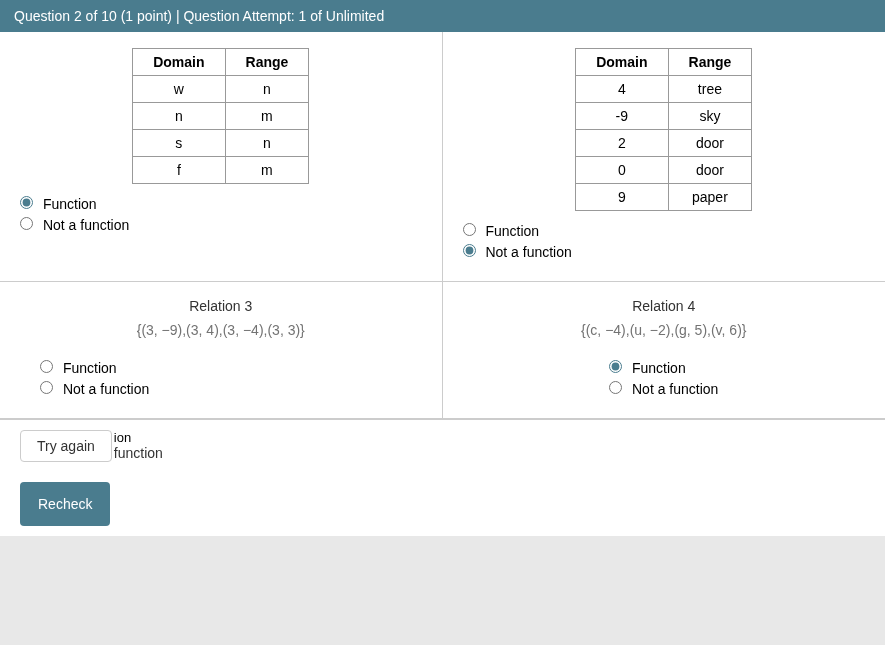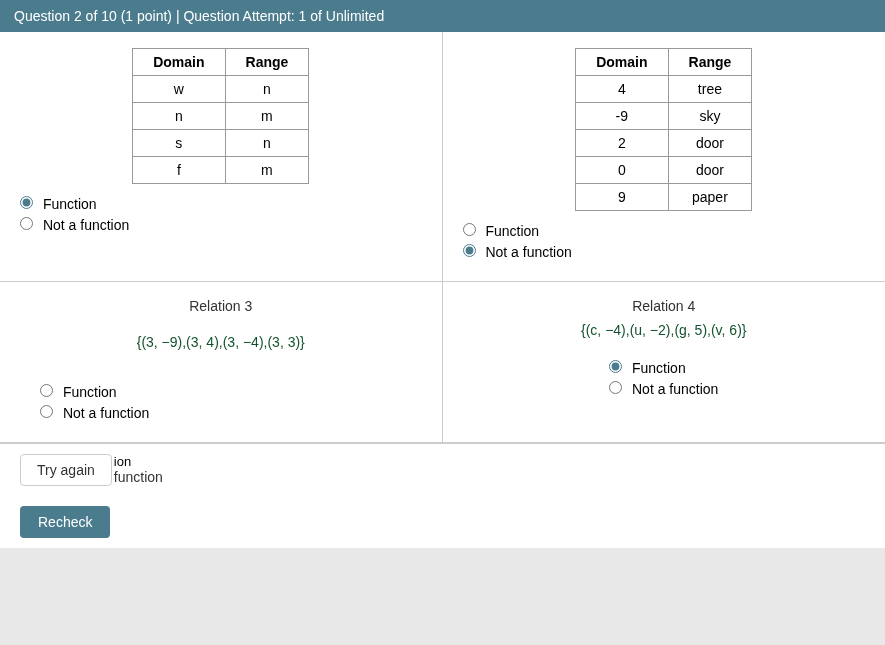--- a/index.html
+++ b/index.html
@@ -67,51 +67,50 @@
     }
     .bottom-grid {
       display: grid;
       grid-template-columns: 1fr 1fr;
       border-bottom: 1px solid #ccc;
     }
     .bottom-panel {
       padding: 16px 20px;
       border-right: 1px solid #ccc;
       text-align: center;
-      gap: 12px;
     }
     .bottom-panel:last-child {
       border-right: none;
     }
     .relation-title {
       font-weight: normal;
       font-size: 14px;
       margin-bottom: 8px;
       color: #333;
     }
     .relation-set {
       font-size: 14px;
-      color: #14532d;
+      color: #737373;
       margin-bottom: 12px;
     }
     .try-again-btn {
       background: white;
       border: 1px solid #ccc;
       border-radius: 4px;
       padding: 7px 16px;
       font-size: 14px;
       cursor: pointer;
       color: #333;
     }
     .recheck-btn {
       background: #4a7c8e;
       color: white;
       border: none;
       border-radius: 4px;
-      padding: 8px 18px;
+      padding: 14px 18px;
       font-size: 14px;
       cursor: pointer;
       position: absolute;
       bottom: 10px;
       left: 10px;
     }
     .bottom-left-panel {
       display: flex;
       flex-direction: column;
       align-items: center;

